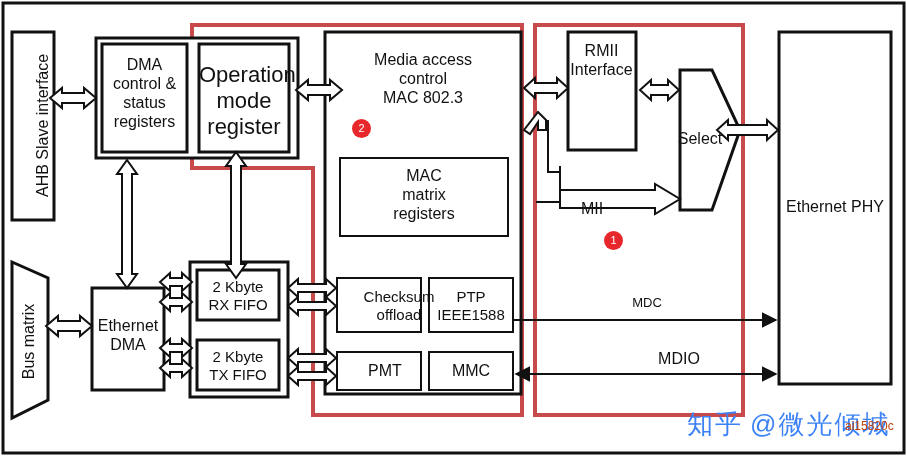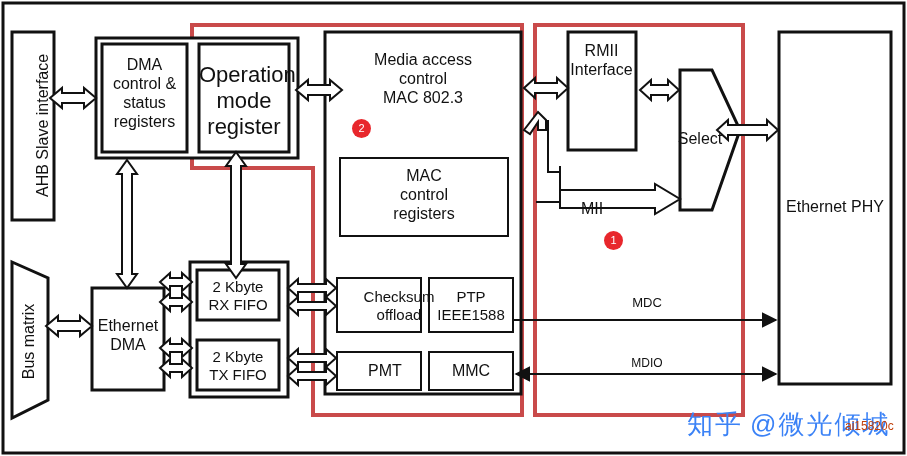--- a/index.html
+++ b/index.html
@@ -162,21 +162,21 @@
 RX FIFO</div>
 
   <div class="lbl" style="left:197px;top:348px;width:82px;font-size:15px;">2 Kbyte
 TX FIFO</div>
 
   <div class="lbl" style="left:325px;top:51px;width:196px;font-size:16px;">Media access
 control
 MAC 802.3</div>
 
   <div class="lbl" style="left:340px;top:167px;width:168px;font-size:16px;">MAC
-control
+matrix
 registers</div>
 
   <div class="lbl" style="left:337px;top:288px;width:84px;font-size:15px;padding-left:20px;">Checksum
 offload</div>
 
   <div class="lbl" style="left:427px;top:288px;width:88px;font-size:15px;">PTP
 IEEE1588</div>
 
   <div class="lbl" style="left:337px;top:362px;width:96px;font-size:16px;">PMT</div>
 
@@ -186,21 +186,21 @@
 Interface</div>
 
   <div class="lbl" style="left:676px;top:130px;width:48px;font-size:16px;">Select</div>
 
   <div class="lbl" style="left:779px;top:198px;width:112px;font-size:16px;">Ethernet PHY</div>
 
   <div class="lbl" style="left:564px;top:200px;width:56px;font-size:16px;">MII</div>
 
   <div class="lbl" style="left:612px;top:295px;width:70px;font-size:13px;">MDC</div>
 
-  <div class="lbl" style="left:608px;top:350px;width:78px;font-size:12px;margin-top:6px;">MDIO</div>
+  <div class="lbl" style="left:640px;top:350px;width:78px;font-size:16px;">MDIO</div>
 
   <div class="badge" style="left:352px;top:119px;">2</div>
   <div class="badge" style="left:604px;top:231px;">1</div>
 
   <div class="wm" style="left:687px;top:407px;font-size:26px;">知乎</div>
   <div class="wm" style="left:750px;top:407px;font-size:26px;">@微光倾城</div>
   <div class="wmsm" style="left:845px;top:419px;font-size:12px;">ai15820c</div>
 
 </div>
 

